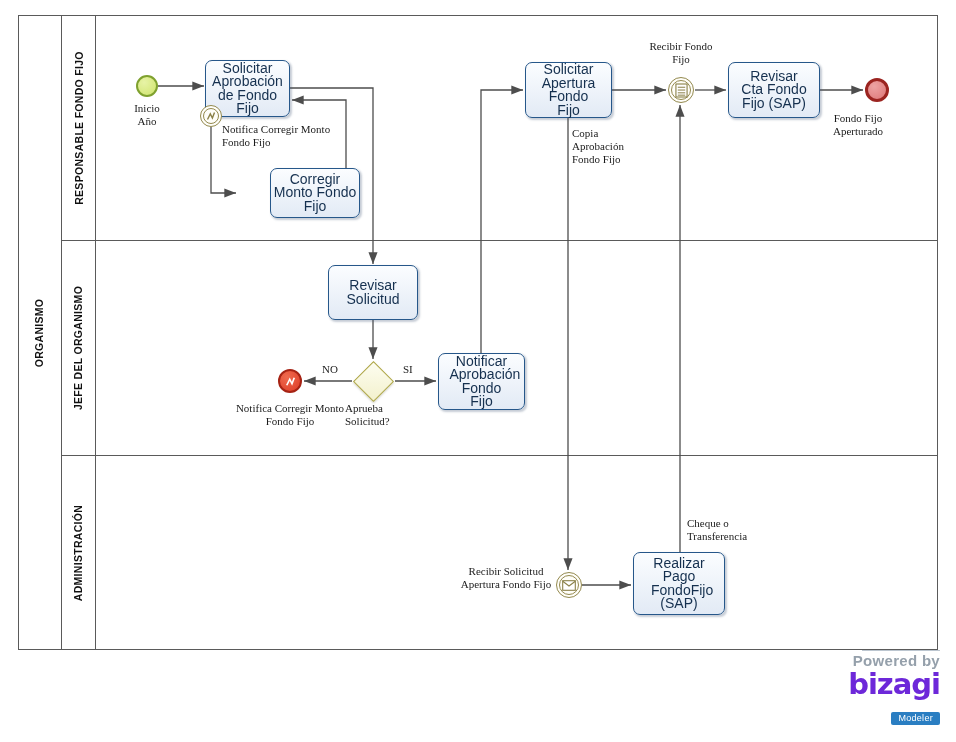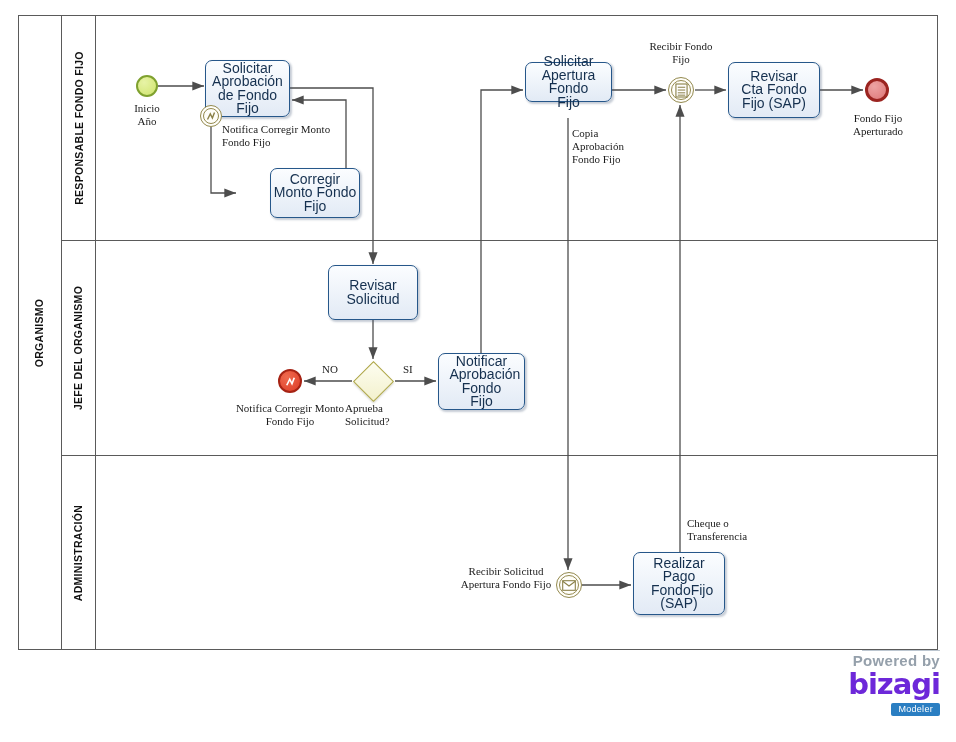--- a/index.html
+++ b/index.html
@@ -40,21 +40,21 @@
   .c { text-align:center; }
 
   
   svg.flows { position:absolute; left:0; top:0; pointer-events:none; }
 
   
   .bizagi { position:absolute; left:828px; top:650px; width:112px; display:flex; flex-direction:column; align-items:flex-end; }
   .pb-line { width:78px; border-top:1px solid #bcc6d0; margin-bottom:1px; }
   .pb-text { font-size:15px; font-weight:bold; color:#95a0ab; letter-spacing:.3px; }
   .brand { font-size:29px; font-weight:bold; color:#6d28d9; letter-spacing:-1px; line-height:30px; font-family:"DejaVu Sans", sans-serif; }
-  .badge { background:#2a7ec2; color:#fff; font-size:9px; padding:1px 7px 2px 7px; border-radius:2px; margin-top:4px; letter-spacing:.3px; }
+  .badge { background:#2a7ec2; color:#fff; font-size:9px; padding:1px 7px 2px 7px; border-radius:2px; margin-top:13px; letter-spacing:.3px; }
 </style>
 </head>
 <body>
 
 <div class="canvas">
 
   <div class="pool-border"></div>
   <div class="pool-strip">
     <span class="vtext">ORGANISMO</span>
   </div>
@@ -104,21 +104,21 @@
     <svg width="14" height="14" viewBox="0 0 20 20">
       <polyline points="5,15 9,7 12,13 15,5" fill="none" stroke="#8b8148" stroke-width="2"></polyline>
     </svg>
   </div>
   <div class="lbl" style="left:222px; top:123px; width:110px;">Notifica Corregir Monto Fondo Fijo</div>
 
   <div class="task" style="left:238px; top:168px; width:90px; height:50px;margin-left:32px;">
     <span style="width:84px;">Corregir Monto Fondo Fijo</span>
   </div>
 
-  <div class="task" style="left:525px; top:62px; width:87px; height:40px;">
+  <div class="task" style="left:525px; top:62px; width:87px; height:56px;">
     <span style="width:62px;">Solicitar Apertura Fondo Fijo</span>
   </div>
   <div class="lbl" style="left:572px; top:127px; width:70px;">Copia Aprobación Fondo Fijo</div>
 
   <div class="event evt-catch" style="left:668px; top:77px; width:26px; height:26px;">
     <span class="inner"></span>
     <svg width="13" height="15" viewBox="0 0 14 16">
       <rect x="1" y="1" width="12" height="14" fill="#fff" stroke="#8b8148" stroke-width="1.2"></rect>
       <line x1="3" y1="4.5" x2="11" y2="4.5" stroke="#8b8148" stroke-width="1.1"></line>
       <line x1="3" y1="7.5" x2="11" y2="7.5" stroke="#8b8148" stroke-width="1.1"></line>
@@ -126,21 +126,21 @@
       <line x1="3" y1="13" x2="11" y2="13" stroke="#8b8148" stroke-width="1.1"></line>
     </svg>
   </div>
   <div class="lbl c" style="left:646px; top:40px; width:70px;">Recibir Fondo Fijo</div>
 
   <div class="task" style="left:728px; top:62px; width:92px; height:56px;">
     <span style="width:70px;">Revisar Cta Fondo Fijo (SAP)</span>
   </div>
 
   <div class="event evt-end" style="left:865px; top:78px;"></div>
-  <div class="lbl c" style="left:840px; top:112px; width:76px;">Fondo Fijo Aperturado</div>
+  <div class="lbl c" style="left:820px; top:112px; width:76px;">Fondo Fijo Aperturado</div>
 
   <div class="task" style="left:328px; top:265px; width:90px; height:55px;">
     <span style="width:58px;">Revisar Solicitud</span>
   </div>
 
   <div class="gateway" style="left:359px; top:367px;"></div>
   <div class="lbl" style="left:345px; top:402px; width:60px;">Aprueba Solicitud?</div>
   <div class="lbl" style="left:322px; top:363px; width:24px;">NO</div>
   <div class="lbl" style="left:403px; top:363px; width:20px;">SI</div>
 

